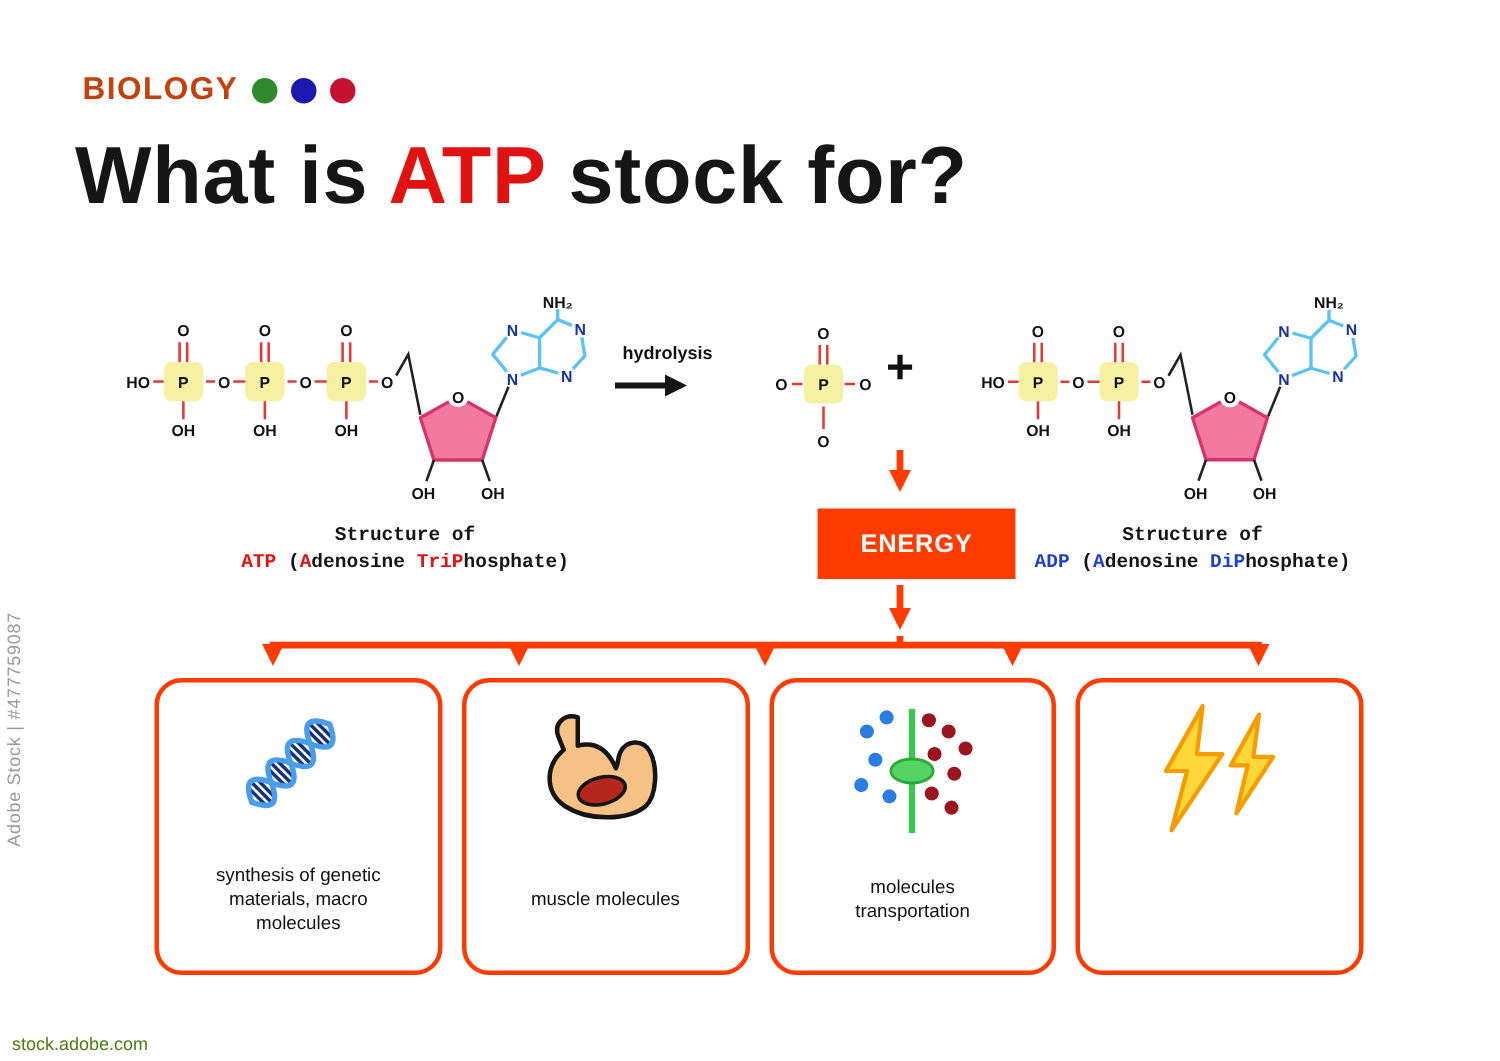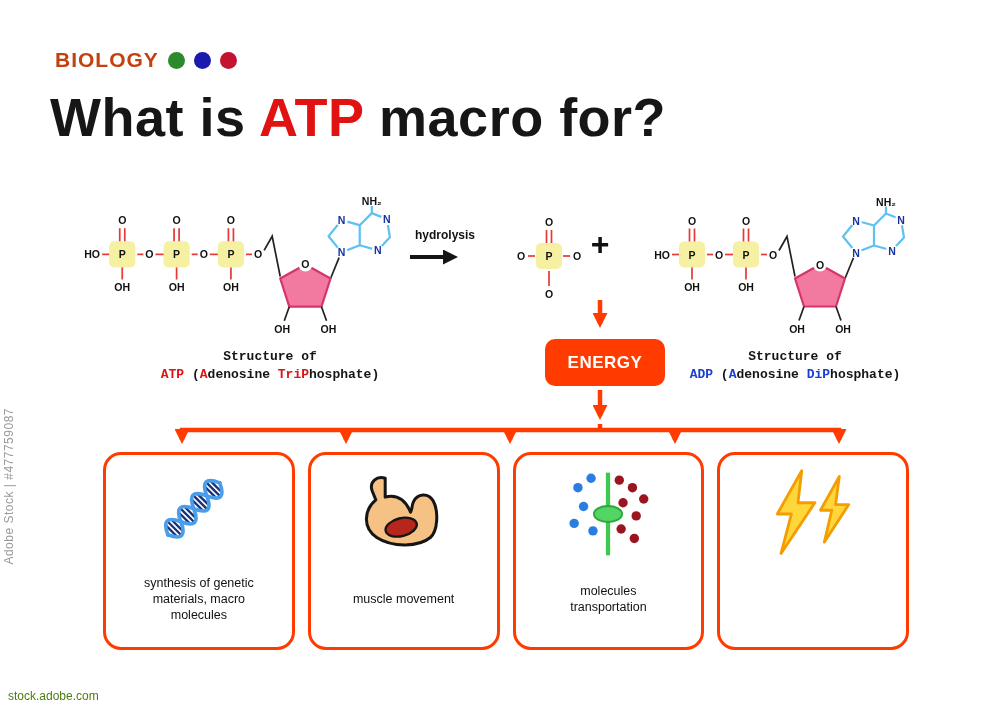--- a/index.html
+++ b/index.html
@@ -28,22 +28,22 @@
   .wcirc{fill:#fff;}
   .hydro-label{position:absolute;left:402px;top:228px;width:86px;text-align:center;
                font-size:12px;font-weight:bold;color:#111;}
   .plus{position:absolute;left:585px;top:226px;width:30px;text-align:center;
         font-size:32px;font-weight:bold;color:#111;}
   .caption{position:absolute;text-align:center;font-family:"Liberation Mono",monospace;
            font-weight:bold;color:#151515;}
   .cap1{font-size:13px;}
   .cap2{font-size:13px;margin-top:3px;white-space:nowrap;}
   .c-red{color:#e01212}.c-blue{color:#1b3fd0}
-  .energy{position:absolute;left:545px;top:339px;width:120px;height:47px;background:#ff3b00;
-          border-radius:10px;color:#fff;font-weight:bold;font-size:17px;letter-spacing:.5px;
+  .energy{position:absolute;left:545px;top:339px;width:132px;height:47px;background:#ff3b00;
+          border-radius:0;color:#fff;font-weight:bold;font-size:17px;letter-spacing:.5px;
           display:flex;align-items:center;justify-content:center;}
   .flow{position:absolute;left:0;top:0;width:1000px;height:707px;pointer-events:none;}
   
   .boxes{position:absolute;left:103px;top:452px;width:806px;display:flex;gap:13px;}
   .fbox{flex:1;height:198px;border:3.5px solid #ff3b00;border-radius:18px;background:#fff;
         box-sizing:border-box;display:flex;flex-direction:column;align-items:center;padding:10px 8px;}
   .ficon{width:94px;height:94px;margin-top:2px;flex:0 0 auto;}
   .blabel{flex:1;display:flex;align-items:center;justify-content:center;text-align:center;
           font-size:12.5px;line-height:1.3;color:#111;max-width:128px;}
 </style>
@@ -55,21 +55,21 @@
   <div class="wm-side">Adobe Stock | #477759087</div>
   <div class="wm-bottom">stock.adobe.com</div>
 
   <div class="header">
     <span class="cat">BIOLOGY</span>
     <span class="dot d1"></span>
     <span class="dot d2"></span>
     <span class="dot d3"></span>
   </div>
 
-  <h1 class="title"><span>What is </span><span class="red">ATP</span><span> macro for?</span></h1>
+  <h1 class="title"><span>What is </span><span class="red">ATP</span><span> stock for?</span></h1>
 
   <svg class="struct" style="left:82px;top:196px" width="322" height="161" viewBox="0 0 320 160">
     <rect class="pbox" x="27" y="45" width="26" height="26" rx="5"></rect>
     <rect class="pbox" x="81" y="45" width="26" height="26" rx="5"></rect>
     <rect class="pbox" x="135" y="45" width="26" height="26" rx="5"></rect>
     <g class="bond">
       <line x1="20" y1="58" x2="27" y2="58"></line>
       <line x1="55" y1="58" x2="61" y2="58"></line>
         <line x1="73" y1="58" x2="81" y2="58"></line>
       <line x1="109" y1="58" x2="115" y2="58"></line>
@@ -249,21 +249,21 @@
       </svg>
       <div class="blabel">synthesis of genetic materials, macro molecules</div>
     </div>
 
 
     <div class="fbox">
       <svg class="ficon" viewBox="0 0 100 100">
         <path d="M30,12 c-9,-3 -17,4 -14,13 l4,10 c-13,11 -14,30 1,40 c17,11 45,10 57,0 c8,-7 9,-28 3,-39 c-5,-9 -17,-8 -21,1 c-2,5 -1,7 -3,11 c-6,-14 -15,-19 -27,-16 z" fill="#f5c184" stroke="#151515" stroke-width="3.2" stroke-linejoin="round"></path>
         <ellipse cx="47" cy="64" rx="17" ry="9.5" fill="#b5271d" stroke="#151515" stroke-width="2.5" transform="rotate(-14 47 64)"></ellipse>
       </svg>
-      <div class="blabel">muscle movement</div>
+      <div class="blabel">muscle molecules</div>
     </div>
 
     <div class="fbox">
       <svg class="ficon" viewBox="0 0 100 100">
         <line x1="50" y1="6" x2="50" y2="94" stroke="#3cc94e" stroke-width="4.5"></line>
         <ellipse cx="50" cy="50" rx="15" ry="8.5" fill="#54d463" stroke="#2aa83a" stroke-width="2"></ellipse>
         <g fill="#2a7de1">
           <circle cx="18" cy="22" r="5"></circle>
             <circle cx="32" cy="12" r="5"></circle>
             <circle cx="24" cy="42" r="5"></circle>

